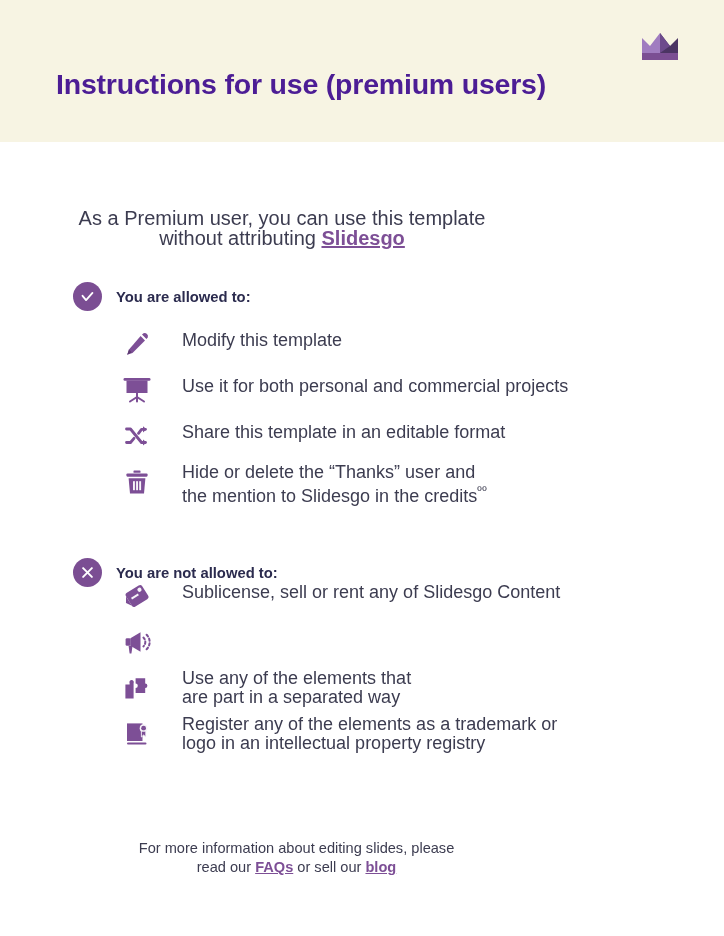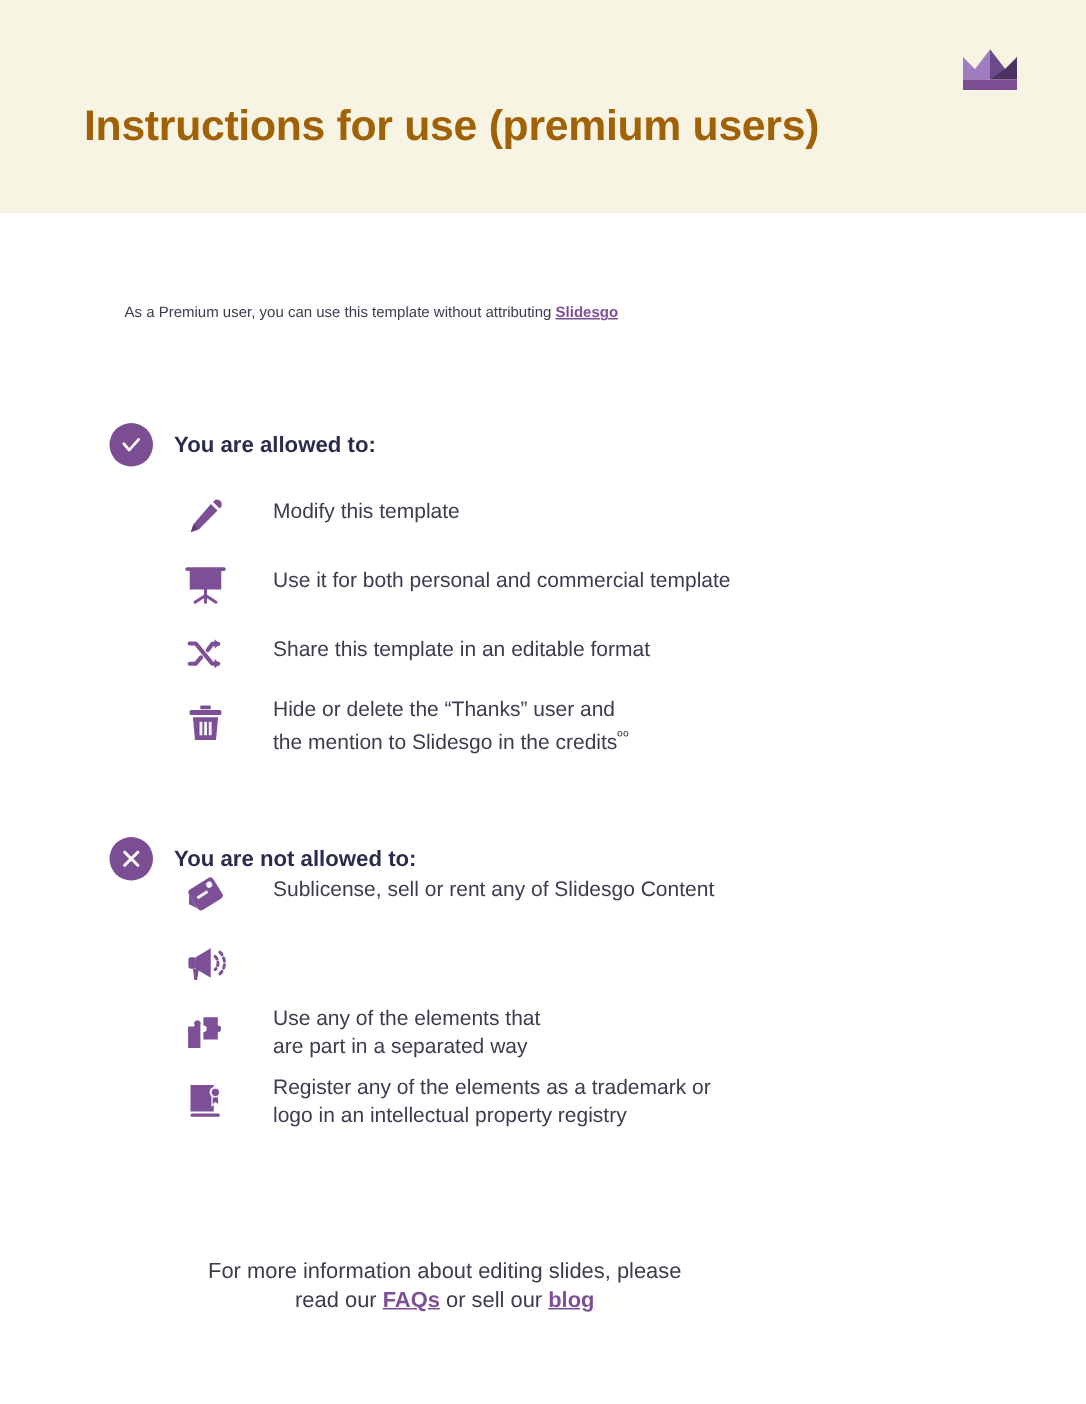--- a/index.html
+++ b/index.html
@@ -24,47 +24,48 @@
     height: 142px;
     background: #f7f4e3;
   }
   .page-title {
     position: absolute;
     left: 56px;
     top: 68px;
     font-size: 28.5px;
     font-weight: bold;
     letter-spacing: -0.2px;
-    color: #a16207;
+    color: #4c1d95;
     white-space: nowrap;
   }
   .crown-icon {
     position: absolute;
     left: 640px;
     top: 30px;
     width: 40px;
     height: 32px;
   }
 
   
   .content {
     position: absolute;
     left: 0;
     top: 142px;
     width: 724px;
   }
 
   .intro {
     position: absolute;
-    left: 83px;
+    left: 72px;
     top: 47px;
     width: 420px;
-    font-size: 10px;
+    font-size: 20px;
     line-height: 19.5px;
     color: #3c3c50;
+    text-align: center;
   }
   a.link {
     color: #7d4f96;
     font-weight: bold;
     text-decoration: underline;
     text-underline-offset: 1px;
   }
 
   
   .section-head {
@@ -113,21 +114,21 @@
     width: 34px;
     height: 34px;
     flex: 0 0 auto;
     display: flex;
     align-items: center;
     justify-content: center;
     margin-top: 3px;
   }
   .rule-text {
     margin-left: 28px;
-    font-size: 14px;
+    font-size: 18px;
     line-height: 19px;
     color: #3c3c50;
     padding-top: 7px;
     white-space: pre-line;
   }
   .rule-row.two-line .rule-text { padding-top: 1px; }
 
   .footer-note {
     position: absolute;
     left: 0;
@@ -191,21 +192,21 @@
       <span class="rule-icon">
         <svg width="28" height="28" viewBox="0 0 28 28" fill="none" stroke="#7d4f96" stroke-width="2" stroke-linecap="round">
           <rect x="3.5" y="4.5" width="21" height="12.5" fill="#7d4f96" stroke="none"></rect>
           <line x1="1.8" y1="3.4" x2="26.2" y2="3.4" stroke-width="2.6"></line>
           <line x1="14" y1="17" x2="14" y2="21"></line>
           <line x1="14" y1="21" x2="7" y2="25.5"></line>
           <line x1="14" y1="21" x2="21" y2="25.5"></line>
           <line x1="14" y1="21" x2="14" y2="25.5"></line>
         </svg>
       </span>
-      <span class="rule-text">Use it for both personal and commercial template</span>
+      <span class="rule-text">Use it for both personal and commercial projects</span>
     </div>
 
     <div class="rule-row">
       <span class="rule-icon">
         <svg width="28" height="28" viewBox="0 0 28 28" fill="none" stroke="#7d4f96" stroke-width="2.8" stroke-linecap="round" stroke-linejoin="round">
           <path d="M3.5 7 L7.5 7 L18.5 20.5 L22.5 20.5"></path>
           <path d="M3.5 20.5 L7.5 20.5 L11 16.3"></path>
           <path d="M15.5 11.3 L18.5 7.3 L22.5 7.3"></path>
           <path d="M20 4.2 L23.6 7.3 L20 10.4" fill="#7d4f96" stroke="none"></path>
           <path d="M20 17.4 L23.6 20.5 L20 23.6" fill="#7d4f96" stroke="none"></path>

